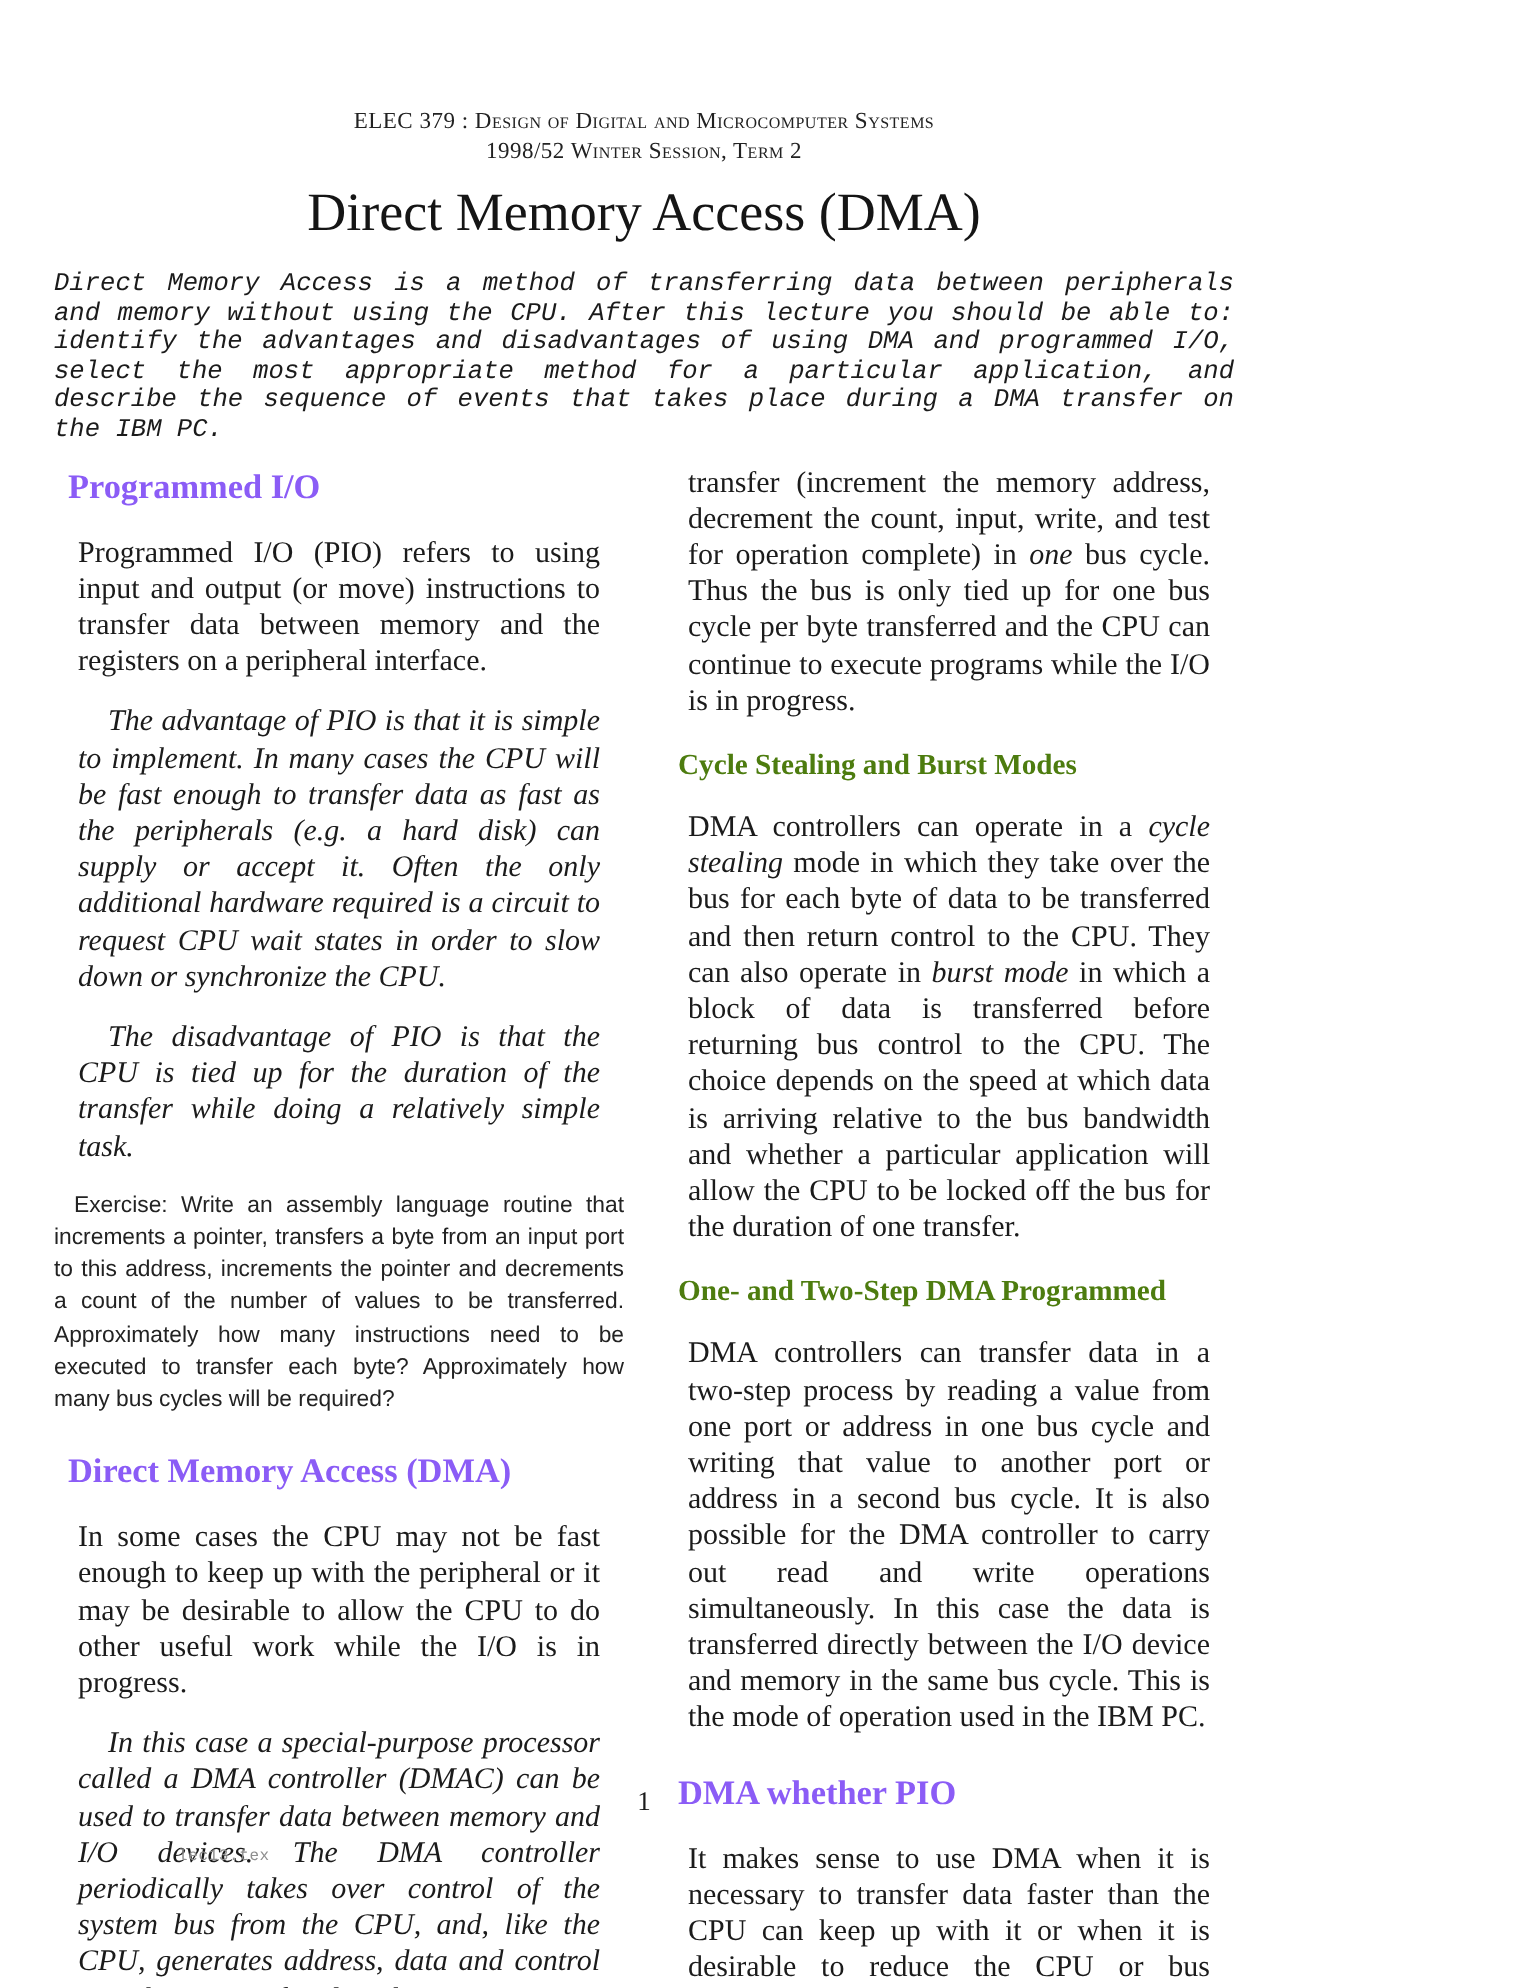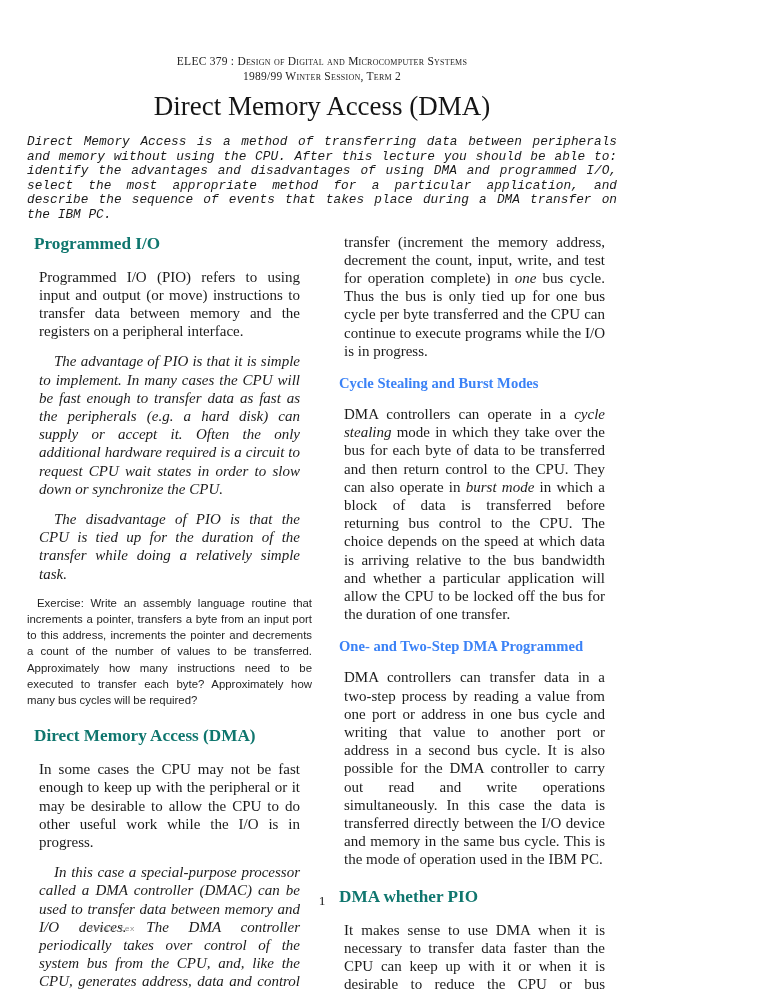--- a/index.html
+++ b/index.html
@@ -49,29 +49,29 @@
     gap: 20px;
   }
   .col { width: 285px; }
   .col > :first-child { margin-top: 0; }
   .section-heading {
     font-size: 17.2px;
     font-weight: 700;
     padding-left: 7px;
     margin: 17px 0 13px 0;
     line-height: 22px;
-    color: #0f766e;
+    color: #8b5cf6;
   }
   .sub-heading {
     font-size: 14.6px;
     font-weight: 700;
     padding-left: 7px;
     margin: 14px 0 11px 0;
     line-height: 19px;
-    color: #3b82f6;
+    color: #4d7c0f;
   }
   .para {
     font-size: 15px;
     line-height: 18.2px;
     text-align: justify;
     margin: 12px;
     hyphens: auto;
   }
   .para.indent { text-indent: 15px; font-style: italic; }
   .exercise {
@@ -108,21 +108,21 @@
     color: #1b1b1b;
   }
 </style>
 </head>
 <body>
 
 <div class="page">
 
   <div class="doc-header">
     <div class="header-line">ELEC 379 : Design of Digital and Microcomputer Systems</div>
-    <div class="header-line">1989/99 Winter Session, Term 2</div>
+    <div class="header-line">1998/52 Winter Session, Term 2</div>
   </div>
 
   <h1 class="doc-title">Direct Memory Access (DMA)</h1>
 
   <p class="abstract">Direct Memory Access is a method of transferring data between peripherals and memory without using the CPU. After this lecture you should be able to: identify the advantages and disadvantages of using DMA and programmed I/O, select the most appropriate method for a particular application, and describe the sequence of events that takes place during a DMA transfer on the IBM PC.</p>
 
   <div class="columns">
     <div class="col">
         <div class="section-heading">Programmed I/O</div>
         <p class="para"><span>Programmed I/O (PIO) refers to using input and output (or move) instructions to transfer data between memory and the registers on a peripheral interface.</span></p>

